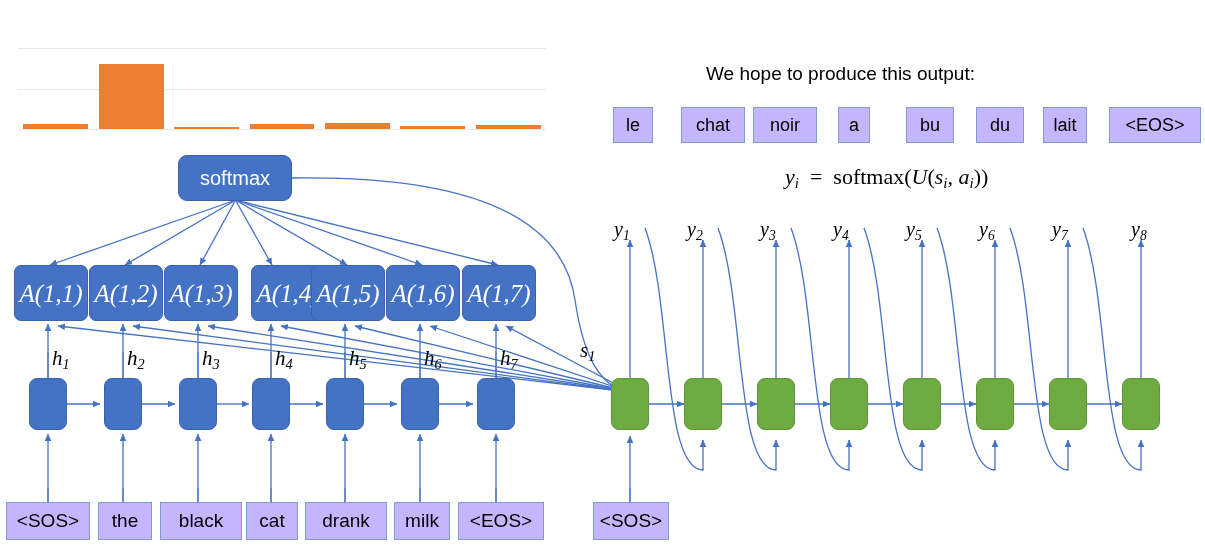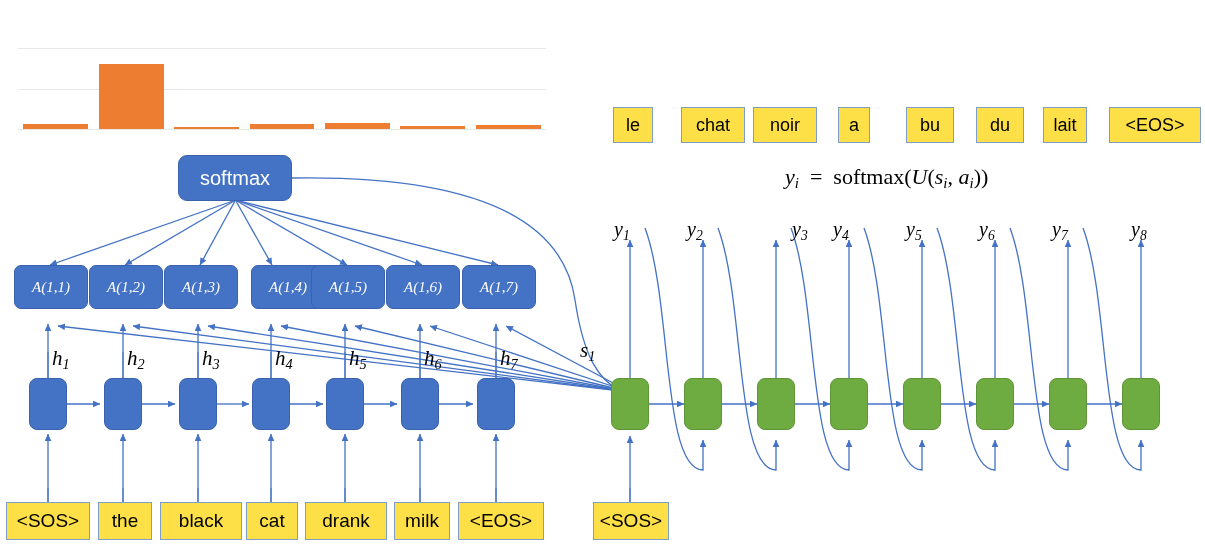--- a/index.html
+++ b/index.html
@@ -48,30 +48,30 @@
     box-sizing: border-box;
     line-height: 1;
   }
   .node.green { background: #6EAB41; border-color: #5f9538; }
 
   .softmax {
     left: 178px; top: 155px; width: 114px; height: 46px;
     font-size: 20px; border-radius: 9px;
   }
   .abox {
-    top: 265px; width: 74px; height: 44px;
-    font-size: 15px; font-family: "Liberation Serif", serif; font-style: italic; text-align: center;
+    top: 265px; width: 74px; height: 56px;
+    font-size: 25px; font-family: "Liberation Serif", serif; font-style: italic; text-align: center;
   }
 
   .cell { top: 378px; width: 38px; height: 52px; border-radius: 8px; }
 
   
   .word {
     position: absolute;
-    background: #fde047;
+    background: #c4b5fd;
     border: 1px solid #7f9dc9;
     box-sizing: border-box;
     display: flex; align-items: center; justify-content: center;
     font-size: 19px; color: #000000;
     height: 38px;
   }
   .word.bottom { top: 502px; }
   .word.top    { top: 107px; height: 36px; font-size: 18px; }
 
   
@@ -300,21 +300,21 @@
       <div class="lbl h-lbl" style="left: 202px; top: 348px;"><span>h</span><span class="sb">3</span></div>
       <div class="lbl h-lbl" style="left: 275px; top: 348px;"><span>h</span><span class="sb">4</span></div>
       <div class="lbl h-lbl" style="left: 349px; top: 348px;"><span>h</span><span class="sb">5</span></div>
       <div class="lbl h-lbl" style="left: 424px; top: 348px;"><span>h</span><span class="sb">6</span></div>
       <div class="lbl h-lbl" style="left: 500px; top: 348px;"><span>h</span><span class="sb">7</span></div>
     </div>
 
   <div id="y-labels">
       <div class="lbl y-lbl" style="left: 614px; top: 219px;"><span>y</span><span class="sb">1</span></div>
       <div class="lbl y-lbl" style="left: 687px; top: 219px;"><span>y</span><span class="sb">2</span></div>
-      <div class="lbl y-lbl" style="left: 760px; top: 219px; margin-left: 32px;"><span>y</span><span class="sb">3</span></div>
+      <div class="lbl y-lbl" style="left: 760px; top: 219px;"><span>y</span><span class="sb">3</span></div>
       <div class="lbl y-lbl" style="left: 833px; top: 219px;"><span>y</span><span class="sb">4</span></div>
       <div class="lbl y-lbl" style="left: 906px; top: 219px;"><span>y</span><span class="sb">5</span></div>
       <div class="lbl y-lbl" style="left: 979px; top: 219px;"><span>y</span><span class="sb">6</span></div>
       <div class="lbl y-lbl" style="left: 1052px; top: 219px;"><span>y</span><span class="sb">7</span></div>
       <div class="lbl y-lbl" style="left: 1131px; top: 219px;"><span>y</span><span class="sb">8</span></div>
     </div>
 
   <div class="lbl s-lbl" style="left:580px; top:340px;">
     <span>s</span><span class="sb">1</span>
   </div>
@@ -340,20 +340,23 @@
       </div>
       <div class="word bottom" style="left: 458px; width: 86px;">
         <span>&lt;EOS&gt;</span>
       </div>
     </div>
 
   <div class="word bottom" style="left:593px; width:76px;">
     <span>&lt;SOS&gt;</span>
   </div>
 
+  <div class="caption" style="left:706px; top:63px;">
+    <span>We hope to produce this output:</span>
+  </div>
   <div id="output-words">
       <div class="word top" style="left: 613px; width: 40px;">
         <span>le</span>
       </div>
       <div class="word top" style="left: 681px; width: 64px;">
         <span>chat</span>
       </div>
       <div class="word top" style="left: 753px; width: 64px;">
         <span>noir</span>
       </div>

